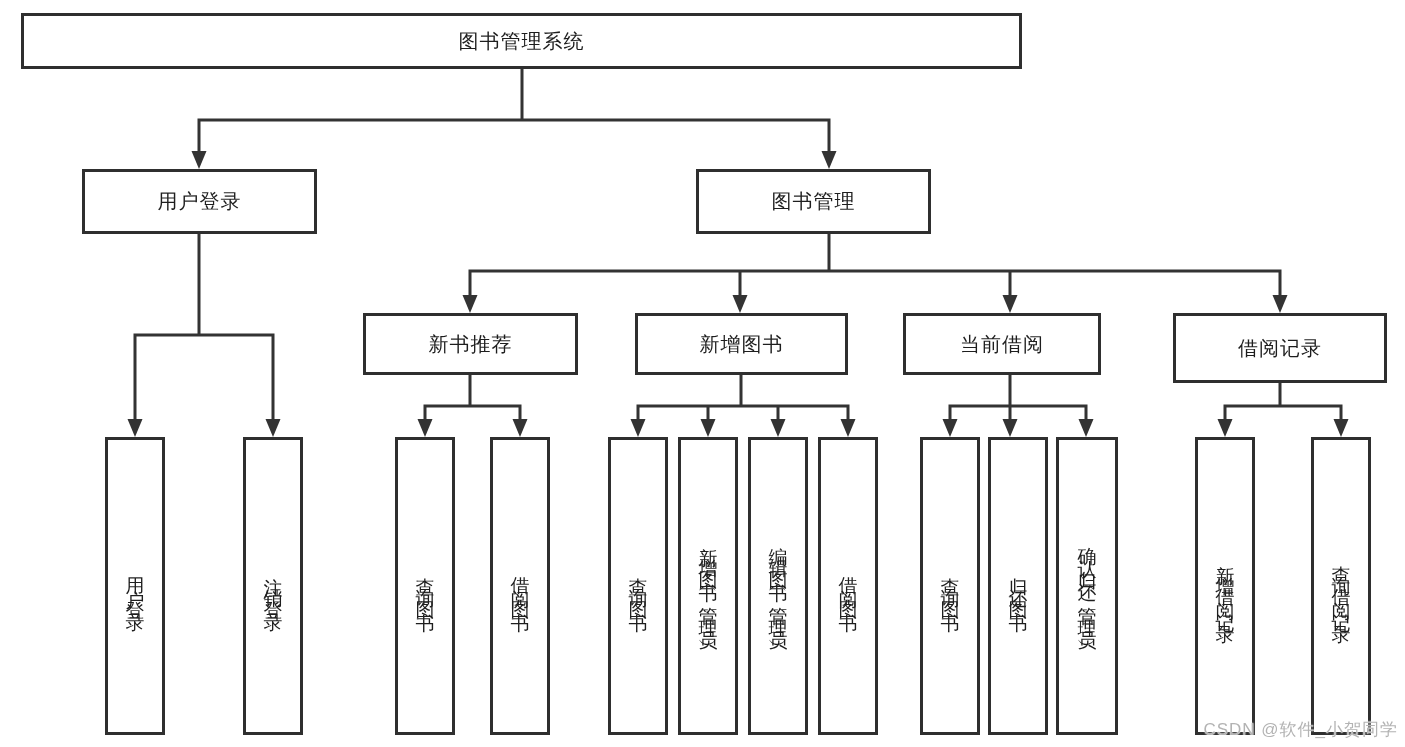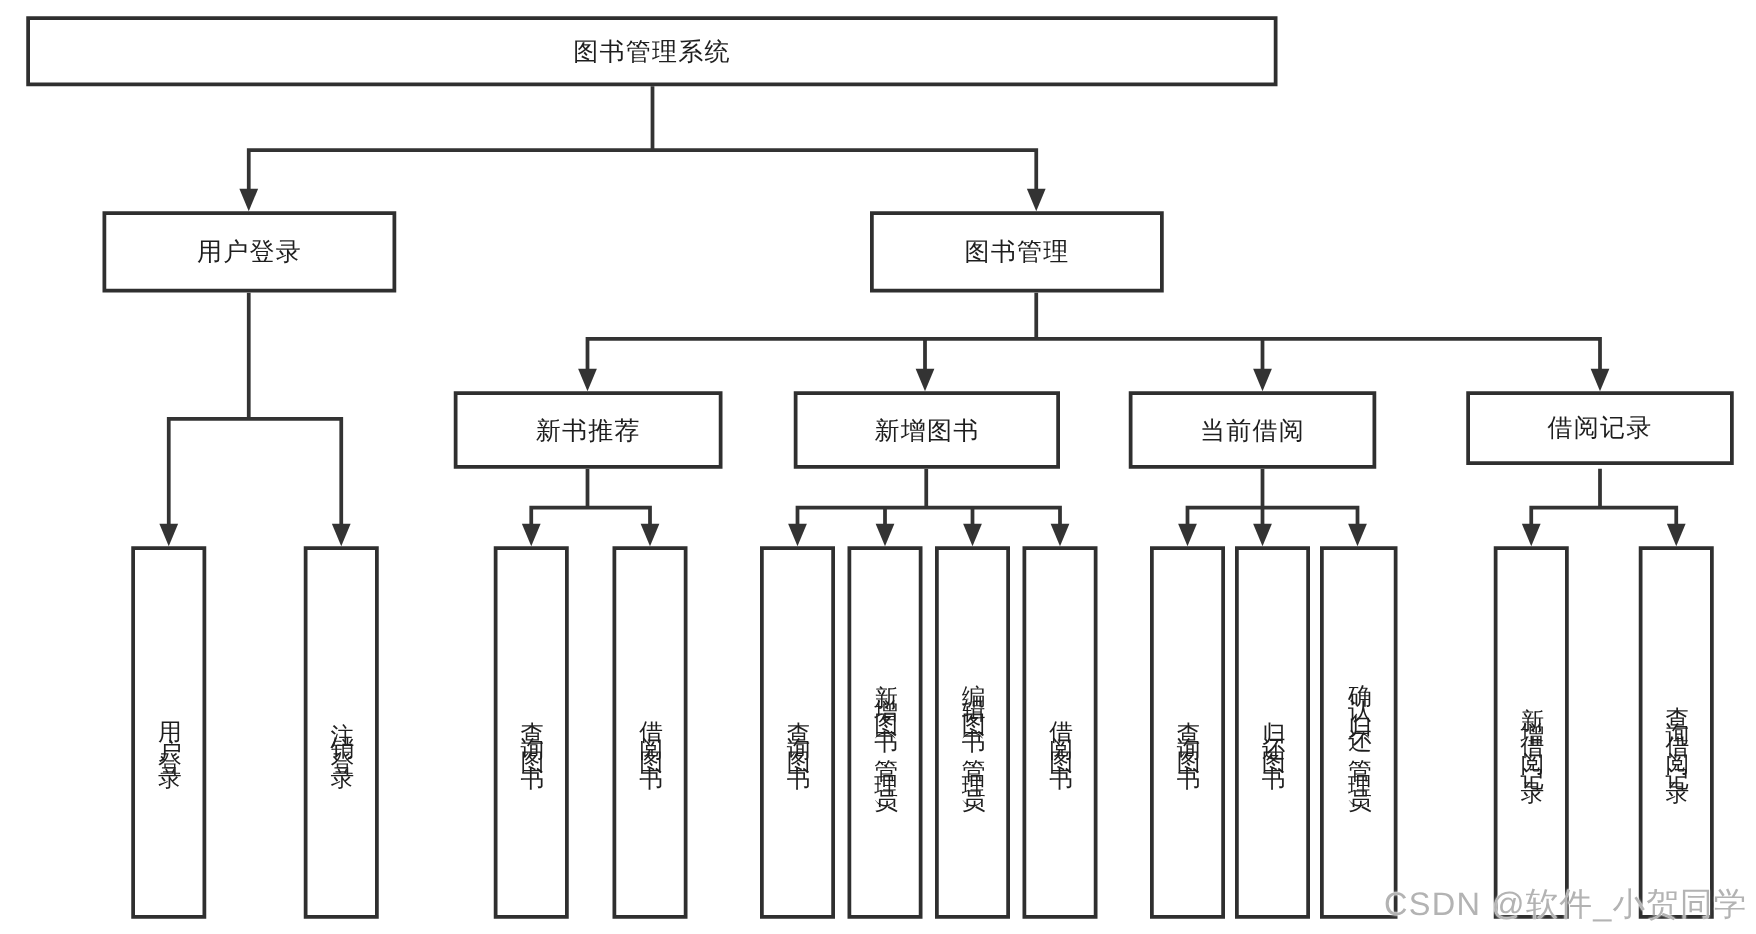--- a/index.html
+++ b/index.html
@@ -29,21 +29,21 @@
     font-size:19px;
     line-height:1.05;
     letter-spacing:12px;
     white-space:nowrap;
   }
   .watermark {
     position:absolute;
     right:7px;
     bottom:6px;
     z-index:5;
-    font-size:26px;
+    font-size:17px;
     letter-spacing:1px;
     color:#b3b3b3;
     text-shadow:0 0 2px #ffffff, 0 0 1px #ffffff;
     pointer-events:none;
     white-space:nowrap;
   }
 </style>
 </head>
 <body>
 
@@ -102,21 +102,21 @@
 
   <div class="node h" style="left:363px;top:313px;width:215px;height:62px">
     <span class="lbl">新书推荐</span>
   </div>
   <div class="node h" style="left:635px;top:313px;width:213px;height:62px">
     <span class="lbl">新增图书</span>
   </div>
   <div class="node h" style="left:903px;top:313px;width:198px;height:62px">
     <span class="lbl">当前借阅</span>
   </div>
-  <div class="node h" style="left:1173px;top:313px;width:214px;height:59px">
+  <div class="node h" style="left:1173px;top:313px;width:214px;height:70px">
     <span class="lbl">借阅记录</span>
   </div>
 
   <div class="node v" style="left:105px;top:437px;width:60px;height:298px">
     <span class="lbl">用户登录</span>
   </div>
   <div class="node v" style="left:243px;top:437px;width:60px;height:298px">
     <span class="lbl">注销登录</span>
   </div>
 

